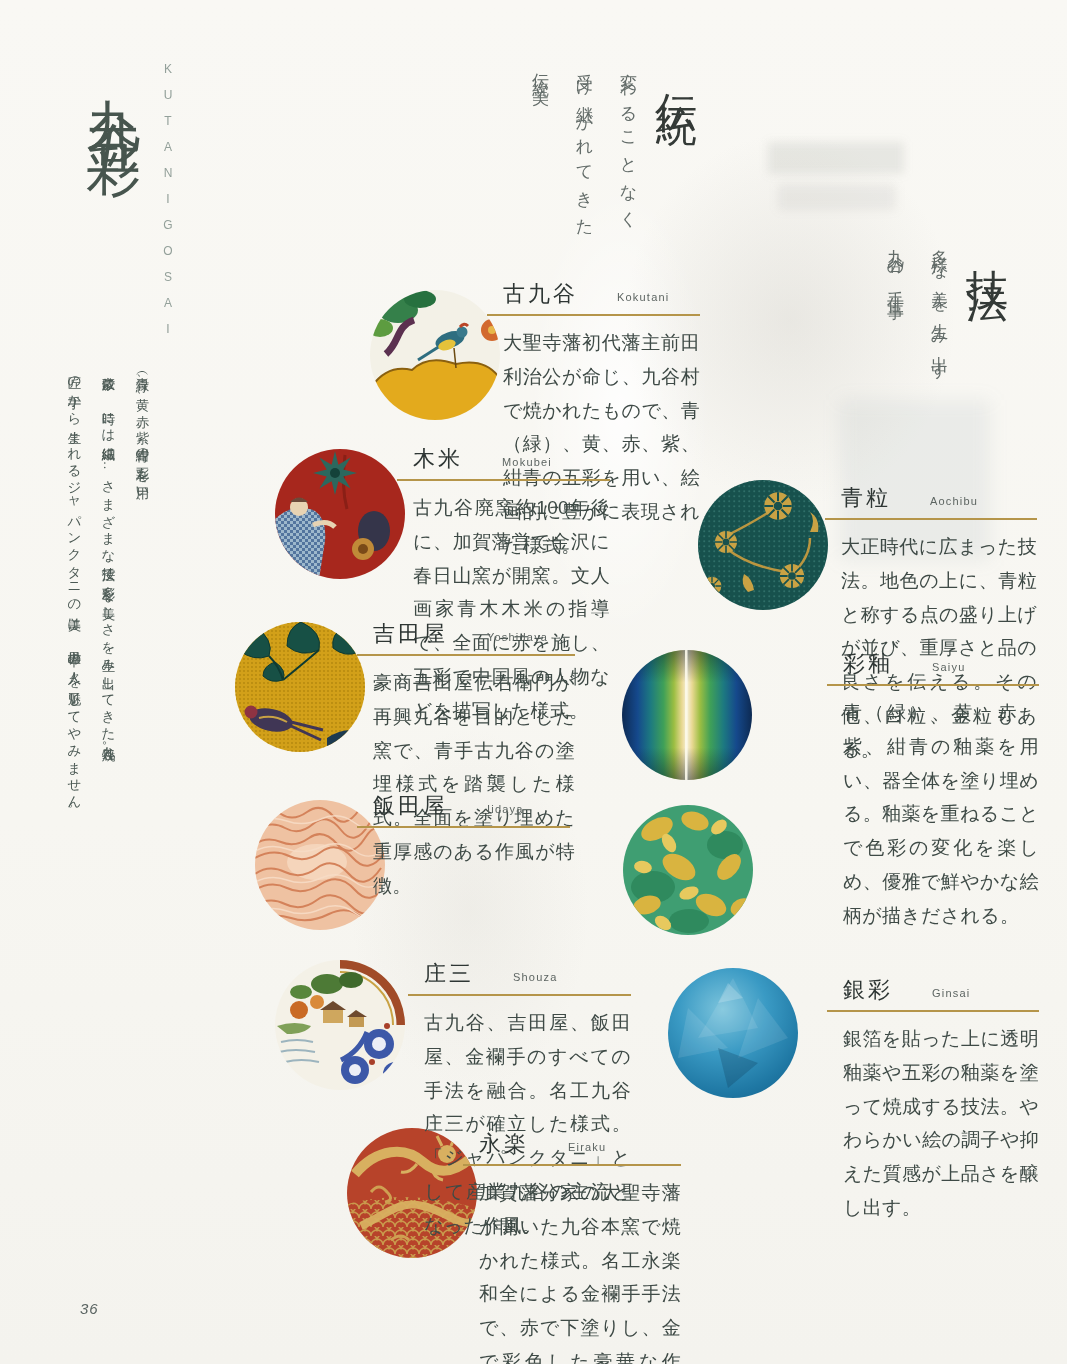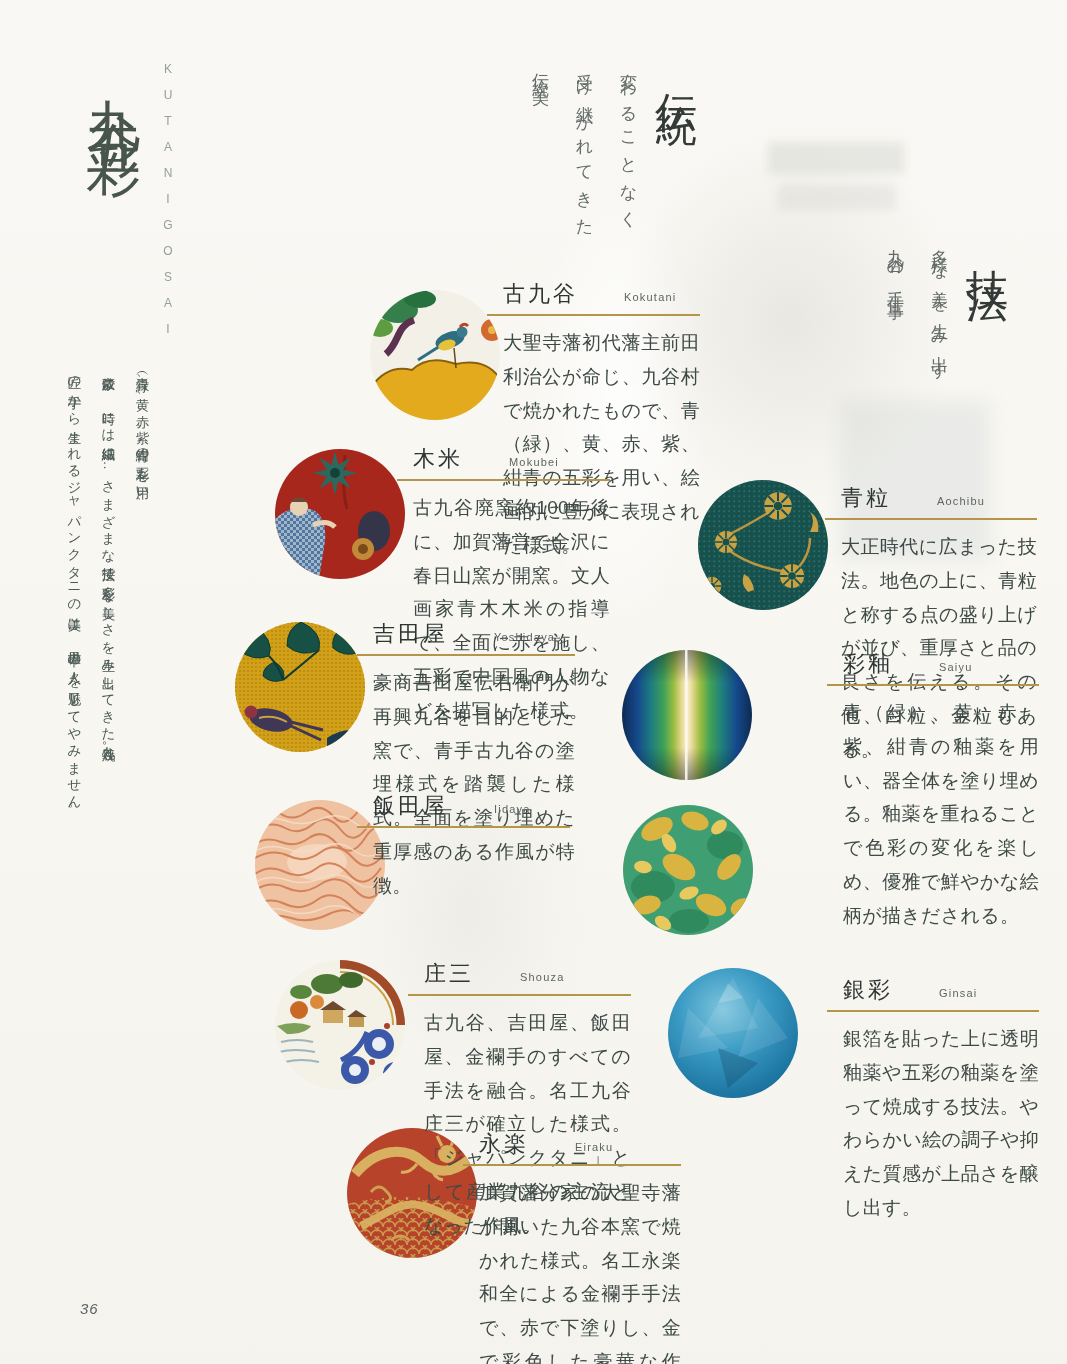--- a/index.html
+++ b/index.html
@@ -30,21 +30,21 @@
   .intro-line{font-size:13.5px;line-height:34px;letter-spacing:1.5px;color:#4b5954;margin:0;}
 
   .vgroup{position:absolute;writing-mode:vertical-rl;font-family:"Liberation Serif", serif;}
   .vgroup-tradition{top:60px;right:368px;height:285px;}
   .vgroup-technique{top:236px;right:57px;height:430px;}
   .vhead{font-size:42px;font-weight:500;color:#343a37;letter-spacing:12px;
     line-height:1.12;margin:0 0 0 15px;}
   .vline{font-size:17px;color:#636c69;letter-spacing:7px;line-height:1;margin:0 0 0 27px;}
 
   .entry{position:absolute;}
-  .entry-head{display:flex;align-items:flex-end;gap:14px;}
+  .entry-head{display:flex;align-items:flex-end;gap:7px;}
   .entry-head h3{font-size:22px;font-weight:500;letter-spacing:3px;color:#2e3634;margin:0;line-height:1;}
   .romaji{font-size:11px;color:#5d6562;letter-spacing:1.2px;padding-bottom:2px;padding-left:32px;}
   .rule{border-top:2px solid #b5954a;margin:9px 0 0 -16px;width:calc(100% + 16px);}
   .desc{margin:10px 0 0;font-size:19px;line-height:1.78;letter-spacing:.3px;color:#3e4a46;text-align:justify;}
 
   .circle{position:absolute;width:130px;height:130px;border-radius:50%;overflow:hidden;}
   .circle svg{display:block;}
 
   .page-number{position:absolute;left:80px;top:1300px;font-size:15px;color:#596361;letter-spacing:1px;font-style:italic;}
 </style>

